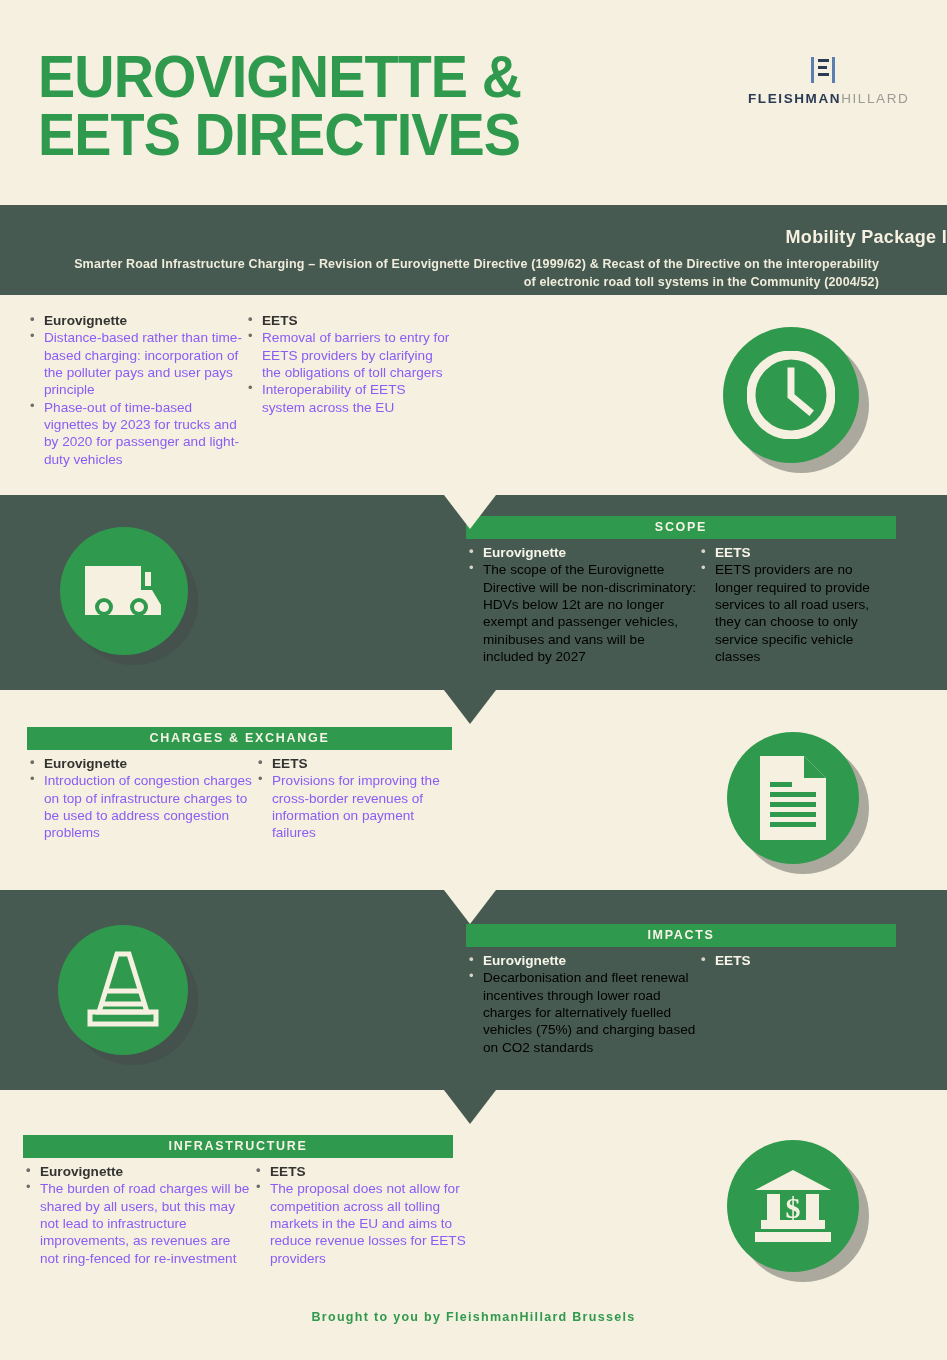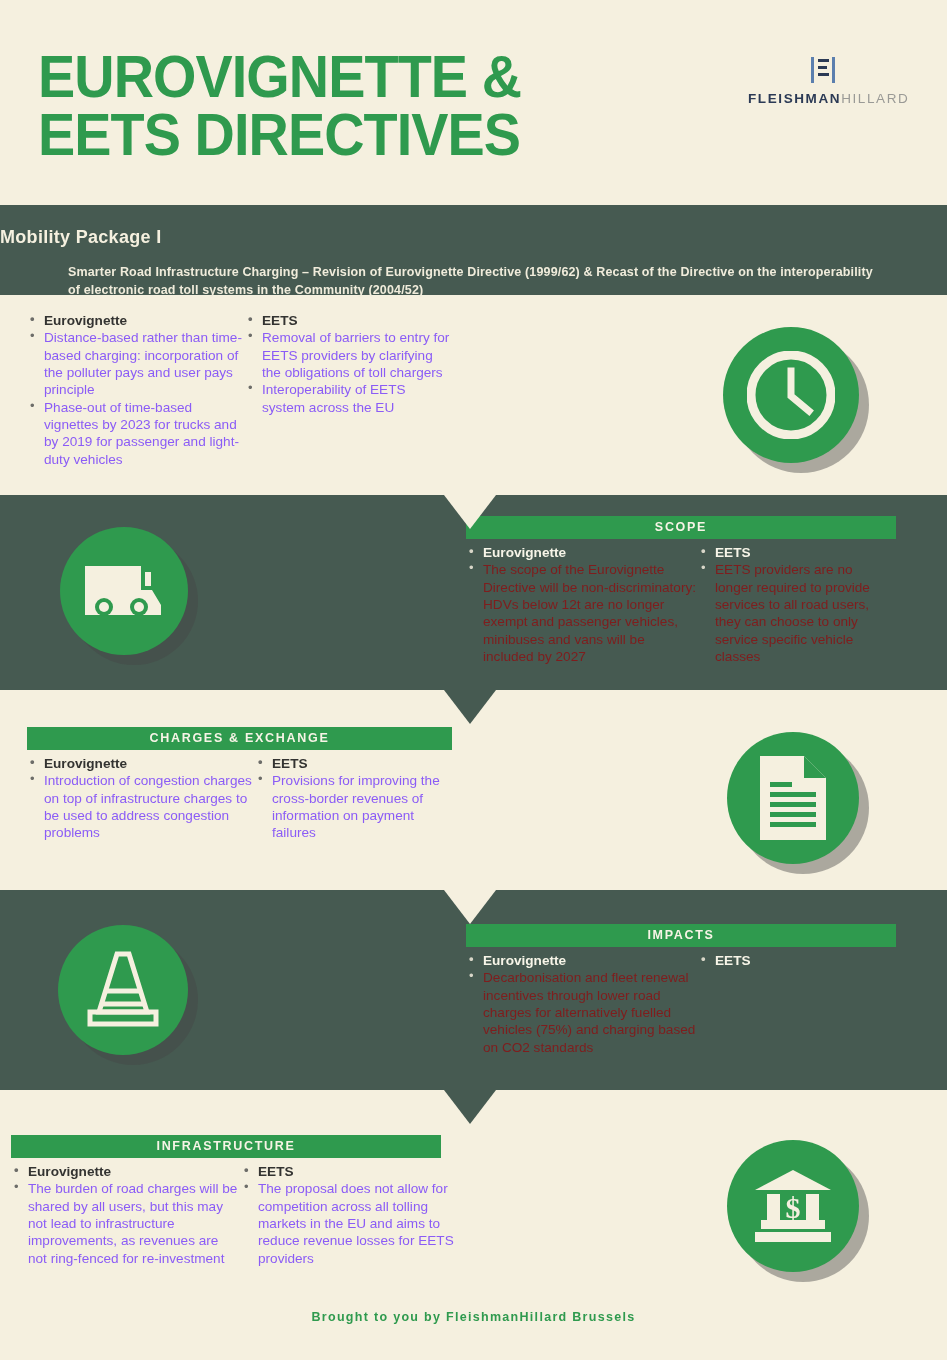--- a/index.html
+++ b/index.html
@@ -22,25 +22,25 @@
   }
   #logo { position:absolute; left:748px; top:55px; width:150px; text-align:center; }
   #logo-mark { width:26px; height:30px; margin:0 auto 6px auto; position:relative; }
   #logo-wordmark { font-size:13.5px; letter-spacing:1.6px; white-space:nowrap; }
   .lw-a { color:#2b3a55; font-weight:600; }
   .lw-b { color:#9a9a96; font-weight:400; }
 
   
   #subheader {
     position:absolute; left:0; top:205px; width:947px; height:90px;
-    background:#465a51; text-align:left; color:#f5f0df;
+    background:#465a51; text-align:right; color:#f5f0df;
   }
   #sub-title { padding-top:22px; font-size:18px; font-weight:bold; letter-spacing:0.3px; }
   #sub-desc {
-    margin-top:16px; font-size:12.5px; font-weight:bold; line-height:1.42;
+    margin-top:8px; font-size:12.5px; font-weight:bold; line-height:1.42;
     letter-spacing:0.15px; padding:0 68px; color:#f0ecdb;
   }
 
   
   .band { position:absolute; left:0; width:947px; }
   .band.dark { background:#465a51; }
   .band.light { background:#f5f0df; }
 
   
   .notch { position:absolute; left:444px; width:52px; height:34px; z-index:6; }
@@ -61,21 +61,21 @@
     position:relative; padding-left:17px; font-size:13.6px;
     line-height:1.275; margin-bottom:0px;
   }
   ul.blist li:before {
     content:"\2022"; position:absolute; left:3px; top:-1px; font-size:13px;
   }
   ul.blist li.head { font-weight:bold; }
   .on-light ul.blist li { color:#8b5cf6; }
   .on-light ul.blist li:before { color:#6d6d69; }
   .on-light ul.blist li.head { color:#333331; }
-  .on-dark ul.blist li { color:#7f1d1d; }
+  .on-dark ul.blist li { color:#000000; }
   .on-dark ul.blist li:before { color:#d8d6c8; }
   .on-dark ul.blist li.head { color:#f7f5e8; }
 
   
   .icon-wrap { position:absolute; z-index:5; }
   .circle {
     position:relative; border-radius:50%; background:#2f9a4e;
     display:flex; align-items:center; justify-content:center;
   }
   .circle:before {
@@ -125,21 +125,21 @@
   <div id="sub-title">Mobility Package I</div>
   <div id="sub-desc">Smarter Road Infrastructure Charging – Revision of Eurovignette Directive (1999/62) &amp; Recast of the Directive on the interoperability of electronic road toll systems in the Community (2004/52)</div>
 </div>
 
 <div class="sect on-light" style="left:27px;top:307px;width:430px;">
   <div class="cols">
     <div class="col" style="width:218px;">
       <ul class="blist">
         <li class="head">Eurovignette</li>
         <li>Distance-based rather than time-based charging: incorporation of the polluter pays and user pays principle</li>
-        <li>Phase-out of time-based vignettes by 2023 for trucks and by 2019 for passenger and light-duty vehicles</li>
+        <li>Phase-out of time-based vignettes by 2023 for trucks and by 2020 for passenger and light-duty vehicles</li>
       </ul>
     </div>
     <div class="col" style="width:205px;">
       <ul class="blist">
         <li class="head">EETS</li>
         <li>Removal of barriers to entry for EETS providers by clarifying the obligations of toll chargers</li>
         <li>Interoperability of EETS system across the EU</li>
       </ul>
     </div>
   </div>
@@ -235,21 +235,21 @@
       </ul>
     </div>
     <div class="col" style="width:190px;">
       <ul class="blist">
         <li class="head">EETS</li>
       </ul>
     </div>
   </div>
 </div>
 
-<div class="sect on-light" style="left:11px;top:1135px;width:460px;">
+<div class="sect on-light" style="left:23px;top:1135px;width:460px;">
   <div class="hdr-bar" style="width:430px;">INFRASTRUCTURE</div>
   <div class="cols">
     <div class="col" style="width:230px;">
       <ul class="blist">
         <li class="head">Eurovignette</li>
         <li>The burden of road charges will be shared by all users, but this may not lead to infrastructure improvements, as revenues are not ring-fenced for re-investment</li>
       </ul>
     </div>
     <div class="col" style="width:228px;">
       <ul class="blist">

